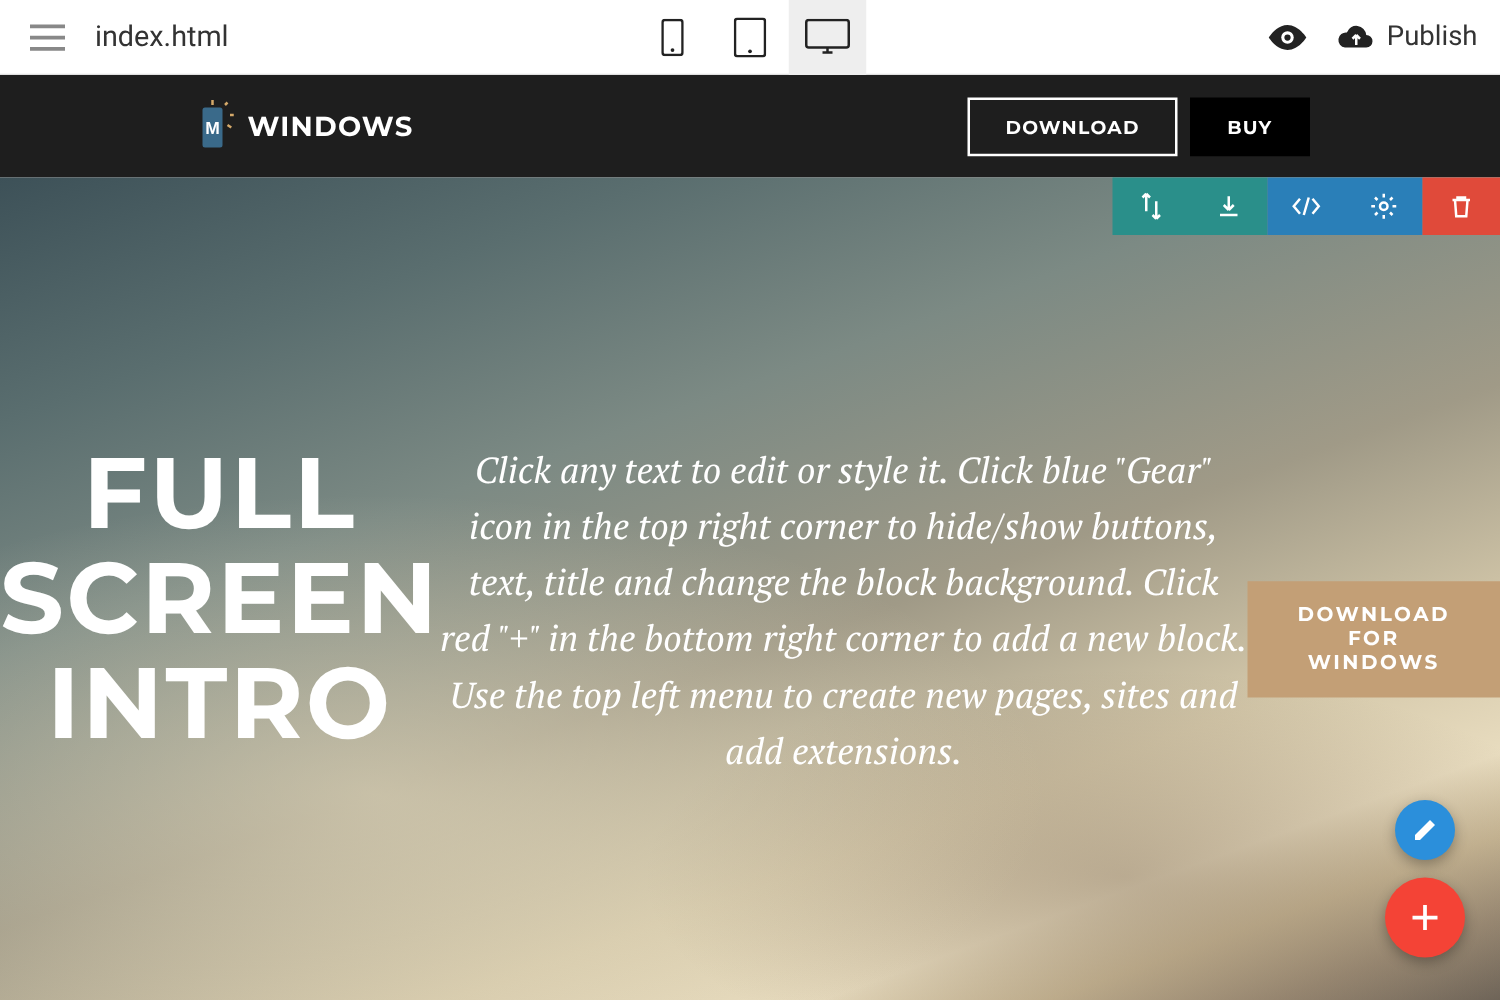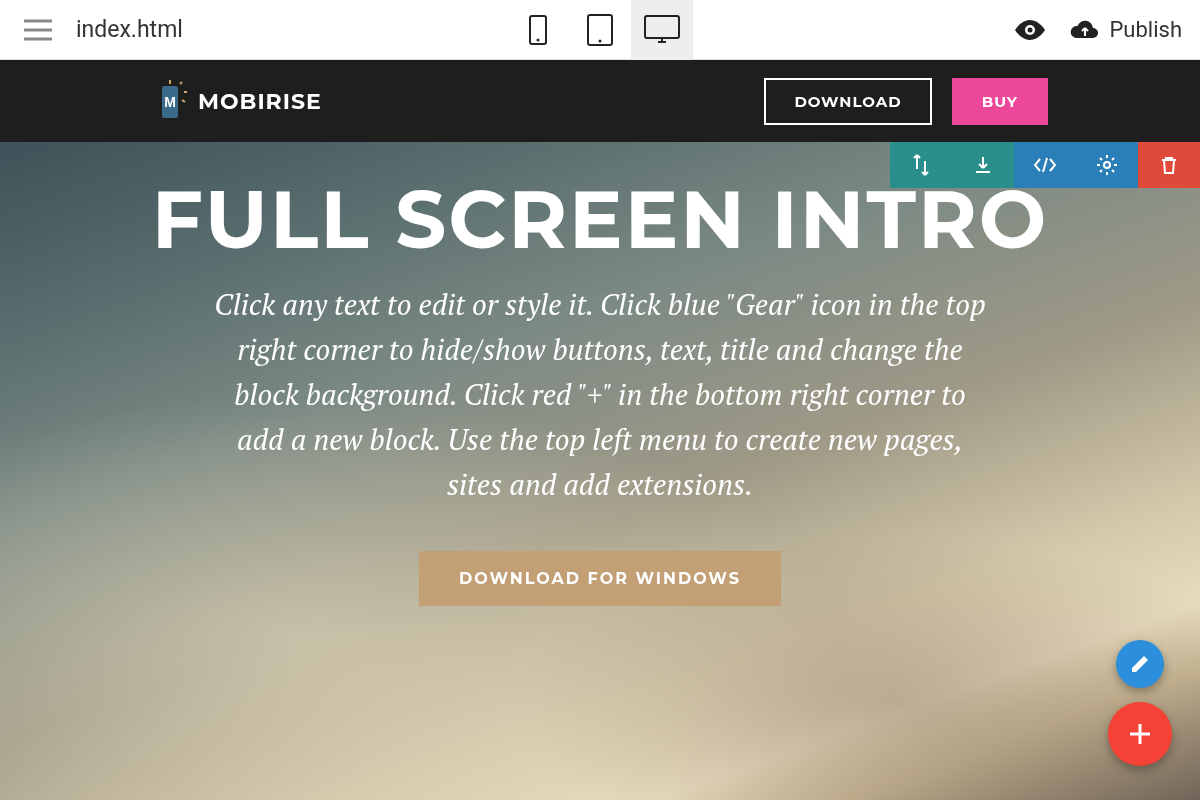--- a/index.html
+++ b/index.html
@@ -17,26 +17,26 @@
 .preview-btn, .publish-btn { cursor: pointer; display: flex; align-items: center; gap: 8px; }
 .publish-text { font-size: 22px; color: #333; }
 
 
 .site-navbar { height: 82px; background: #1e1e1e; display: flex; align-items: center; padding: 0 0 0 152px; }
 .brand { display: flex; align-items: center; gap: 12px; }
 .brand-logo { width: 34px; height: 42px; position: relative; }
 .brand-name { color: #fff; font-weight: 700; font-size: 22px; letter-spacing: 1px; font-family: Montserrat, sans-serif; }
 .nav-links { display: flex; align-items: center; gap: 44px; margin-left: 110px; }
 .nav-link { color: #fff; font-weight: 700; font-size: 15px; letter-spacing: 1px; cursor: pointer; font-family: Montserrat, sans-serif; }
-.nav-right { margin-left: auto; display: flex; align-items: flex-start; gap: 20px; padding-right: 152px; }
+.nav-right { margin-left: auto; display: flex; align-items: flex-start; gap: 10px; padding-right: 152px; }
 .btn-outline { border: 2px solid #fff; color: #fff; padding: 12px 28px; font-size: 15px; font-weight: 700; letter-spacing: 1px; cursor: pointer; font-family: Montserrat, sans-serif; }
-.btn-buy { background: #ec4899; color: #fff; padding: 14px 30px; font-size: 15px; font-weight: 700; letter-spacing: 1px; cursor: pointer; font-family: Montserrat, sans-serif; }
+.btn-buy { background: #000000; color: #fff; padding: 14px 30px; font-size: 15px; font-weight: 700; letter-spacing: 1px; cursor: pointer; font-family: Montserrat, sans-serif; }
 
 
-.hero { position: relative; height: 658px; background: linear-gradient(160deg, #3d5158 0%, #5a6e6f 18%, #7c8a84 35%, #a09a87 55%, #d4c8aa 72%, #e8dcbf 82%, #c9b896 88%, #9a8a74 94%, #6e6458 100%); overflow: hidden; display: flex; flex-direction: column; align-items: center; text-align: center; padding-top: 36px; }
+.hero { position: relative; height: 658px; background: linear-gradient(160deg, #3d5158 0%, #5a6e6f 18%, #7c8a84 35%, #a09a87 55%, #d4c8aa 72%, #e8dcbf 82%, #c9b896 88%, #9a8a74 94%, #6e6458 100%); overflow: hidden; display: flex; flex-direction: row; align-items: center; text-align: center; padding-top: 36px; }
 .hero::before { content: ""; position: absolute; inset: 0; background: radial-gradient(ellipse 900px 400px at 25% 75%, rgba(240,230,200,0.5), transparent 60%), radial-gradient(ellipse 700px 300px at 75% 85%, rgba(120,100,80,0.4), transparent 55%); pointer-events: none; }
 .hero-title { position: relative; font-family: Montserrat, sans-serif; color: #fff; font-weight: 700; font-size: 80px; line-height: 1.05; letter-spacing: 2px; margin-bottom: 20px; }
 .hero-desc { position: relative; color: #fff; font-family: "PT Serif", Georgia, serif; font-style: italic; font-size: 29px; line-height: 1.55; max-width: 780px; }
 .hero-buttons { position: relative; margin-top: 44px; display: flex; flex-direction: column; gap: 28px; align-items: center; }
 .btn-primary { background: #c39f76; color: #fff; padding: 18px 40px; font-size: 16px; font-weight: 700; letter-spacing: 2px; cursor: pointer; font-family: Montserrat, sans-serif; }
 .btn-secondary { border: 2px solid #fff; color: #fff; padding: 16px 40px; font-size: 16px; font-weight: 700; letter-spacing: 2px; cursor: pointer; background: transparent; font-family: Montserrat, sans-serif; }
 
 
 .block-toolbar { position: absolute; top: 142px; right: 0; display: flex; height: 46px; }
 .block-tool { width: 62px; height: 46px; display: flex; align-items: center; justify-content: center; cursor: pointer; }
@@ -108,21 +108,21 @@
           <rect x="10" y="6" width="16" height="32" rx="2" fill="#3a6a8a"></rect>
           <text x="18" y="27" font-size="14" font-weight="700" fill="#fff" text-anchor="middle" font-family="sans-serif">M</text>
           <g stroke="#d4a96a" stroke-width="2">
             <line x1="18" y1="0" x2="18" y2="4"></line>
             <line x1="28" y1="4" x2="30" y2="2"></line>
             <line x1="32" y1="12" x2="35" y2="12"></line>
             <line x1="30" y1="20" x2="33" y2="22"></line>
           </g>
         </svg>
     </div>
-    <span class="brand-name">MOBIRISE</span>
+    <span class="brand-name">WINDOWS</span>
   </div>
   <div class="nav-right">
     <div class="btn-outline">DOWNLOAD</div>
     <div class="btn-buy">BUY</div>
   </div>
 </div>
 
 <div class="hero">
   <h1 class="hero-title">FULL SCREEN INTRO</h1>
   <p class="hero-desc">Click any text to edit or style it. Click blue "Gear" icon in the top right corner to hide/show buttons, text, title and change the block background. Click red "+" in the bottom right corner to add a new block. Use the top left menu to create new pages, sites and add extensions.</p>

